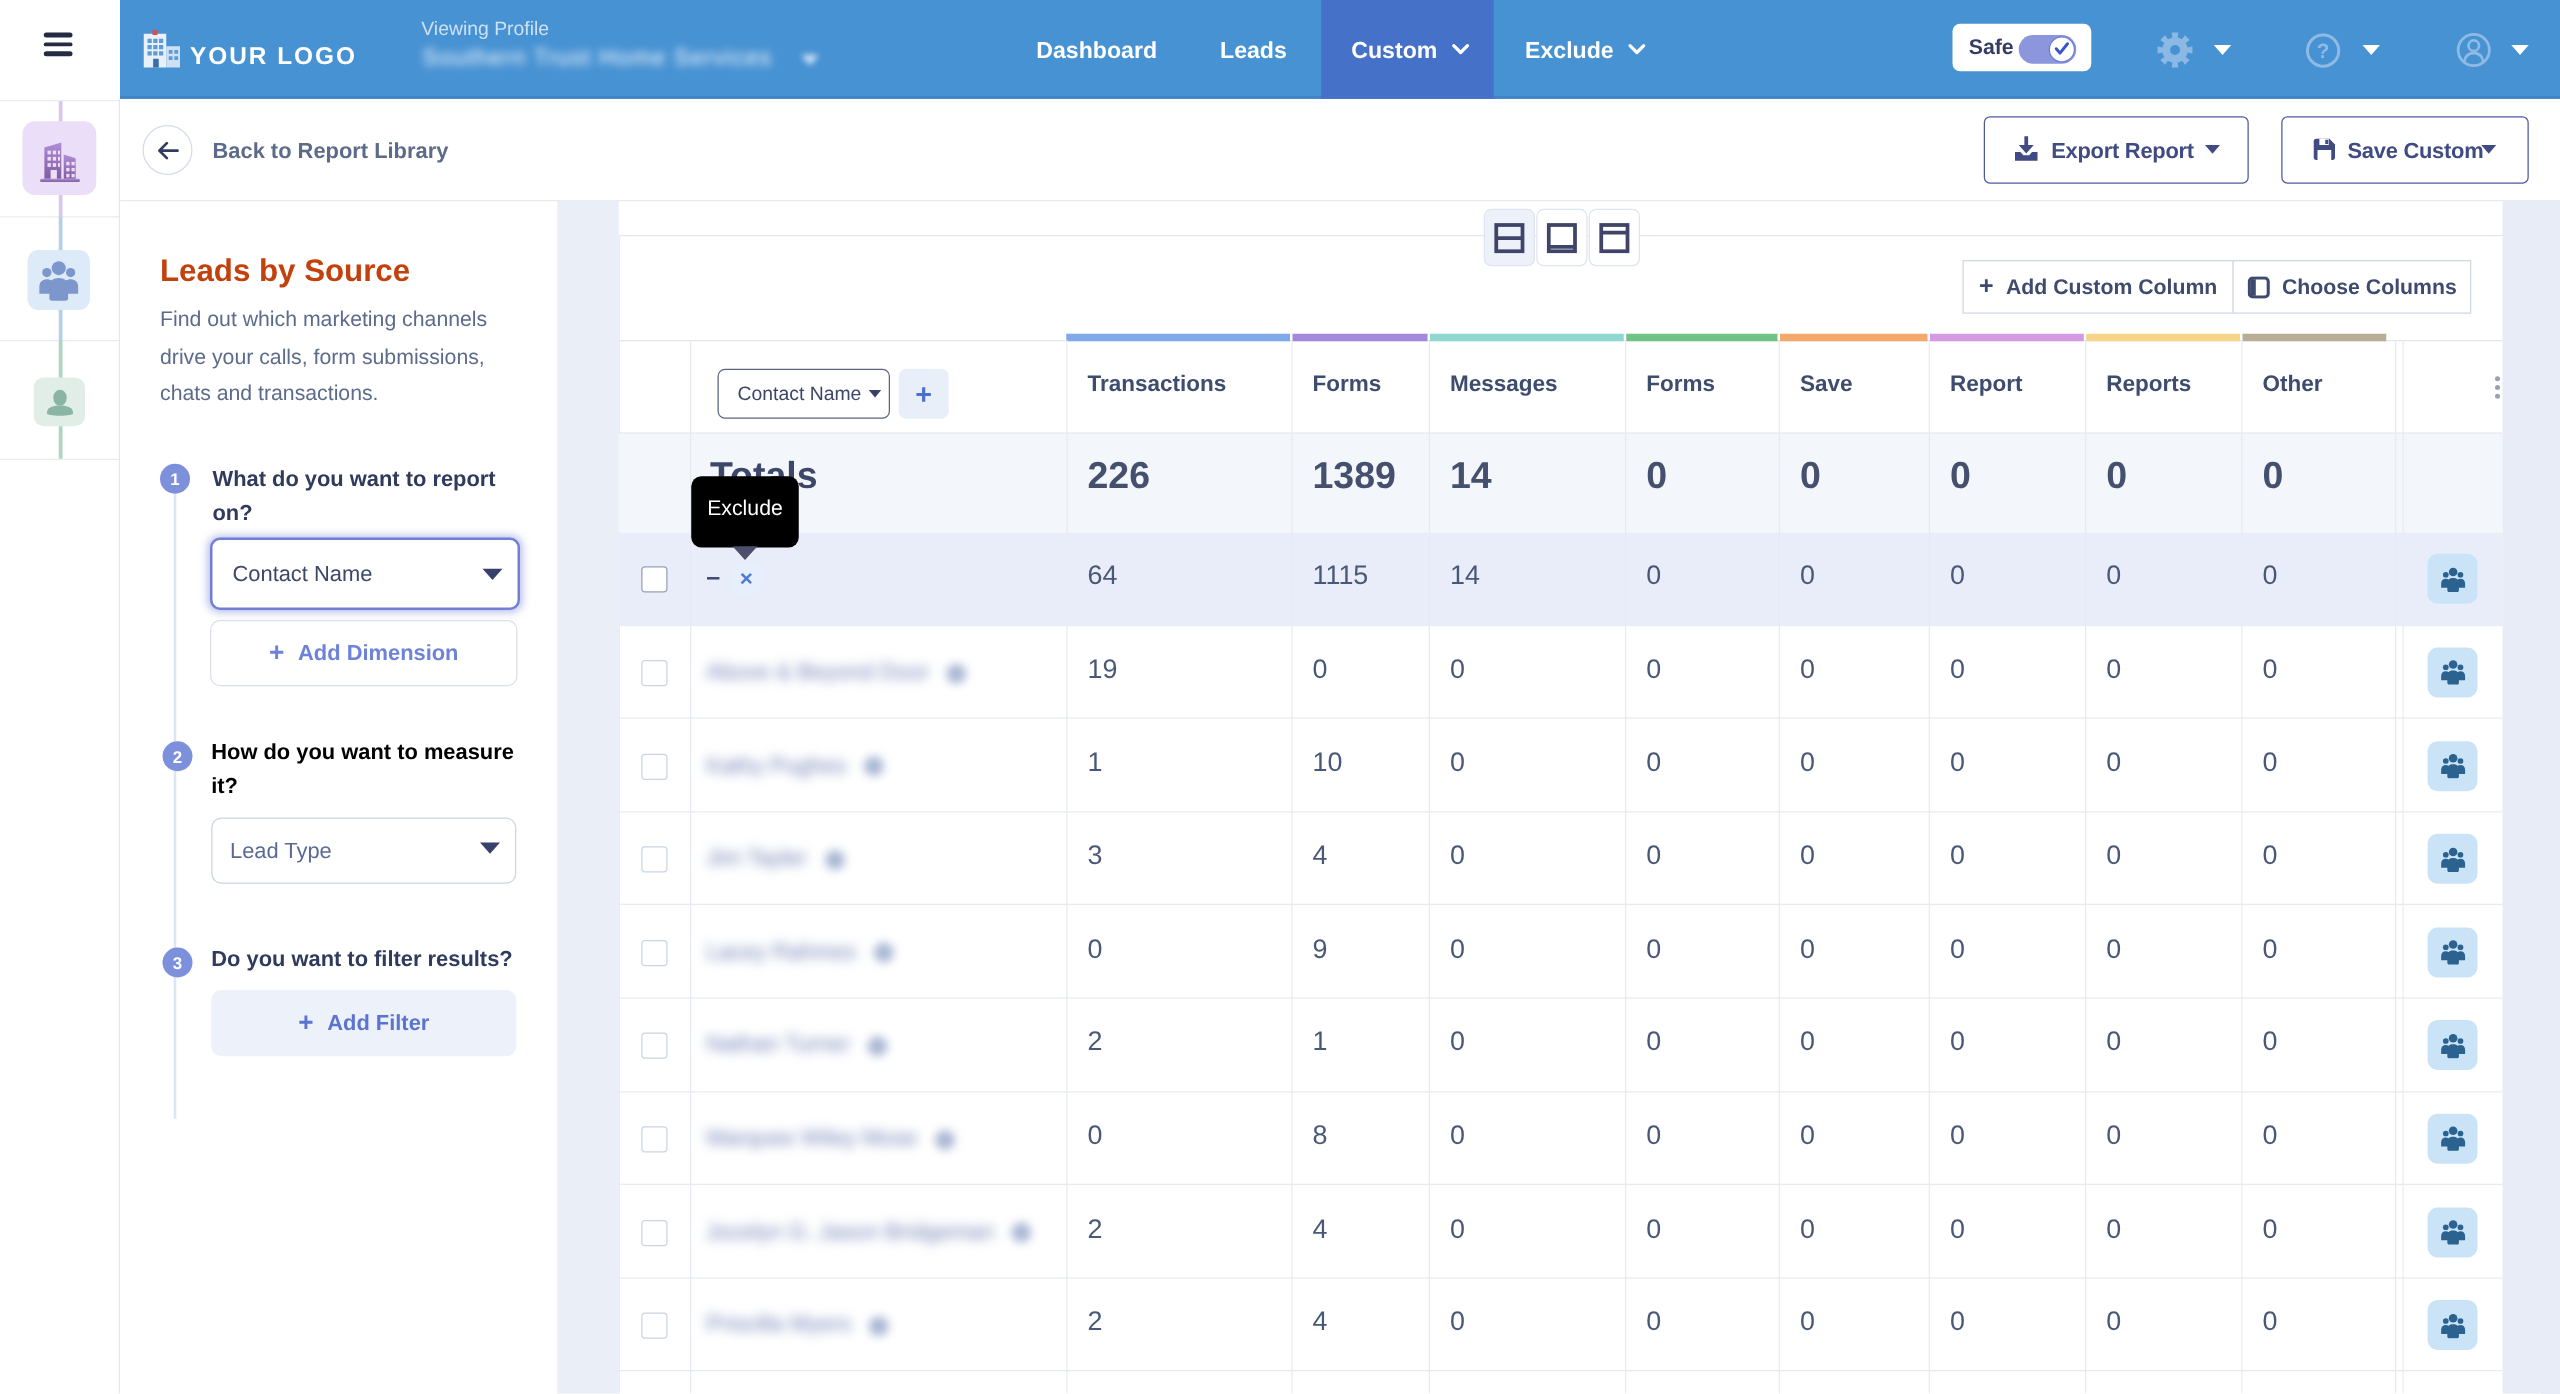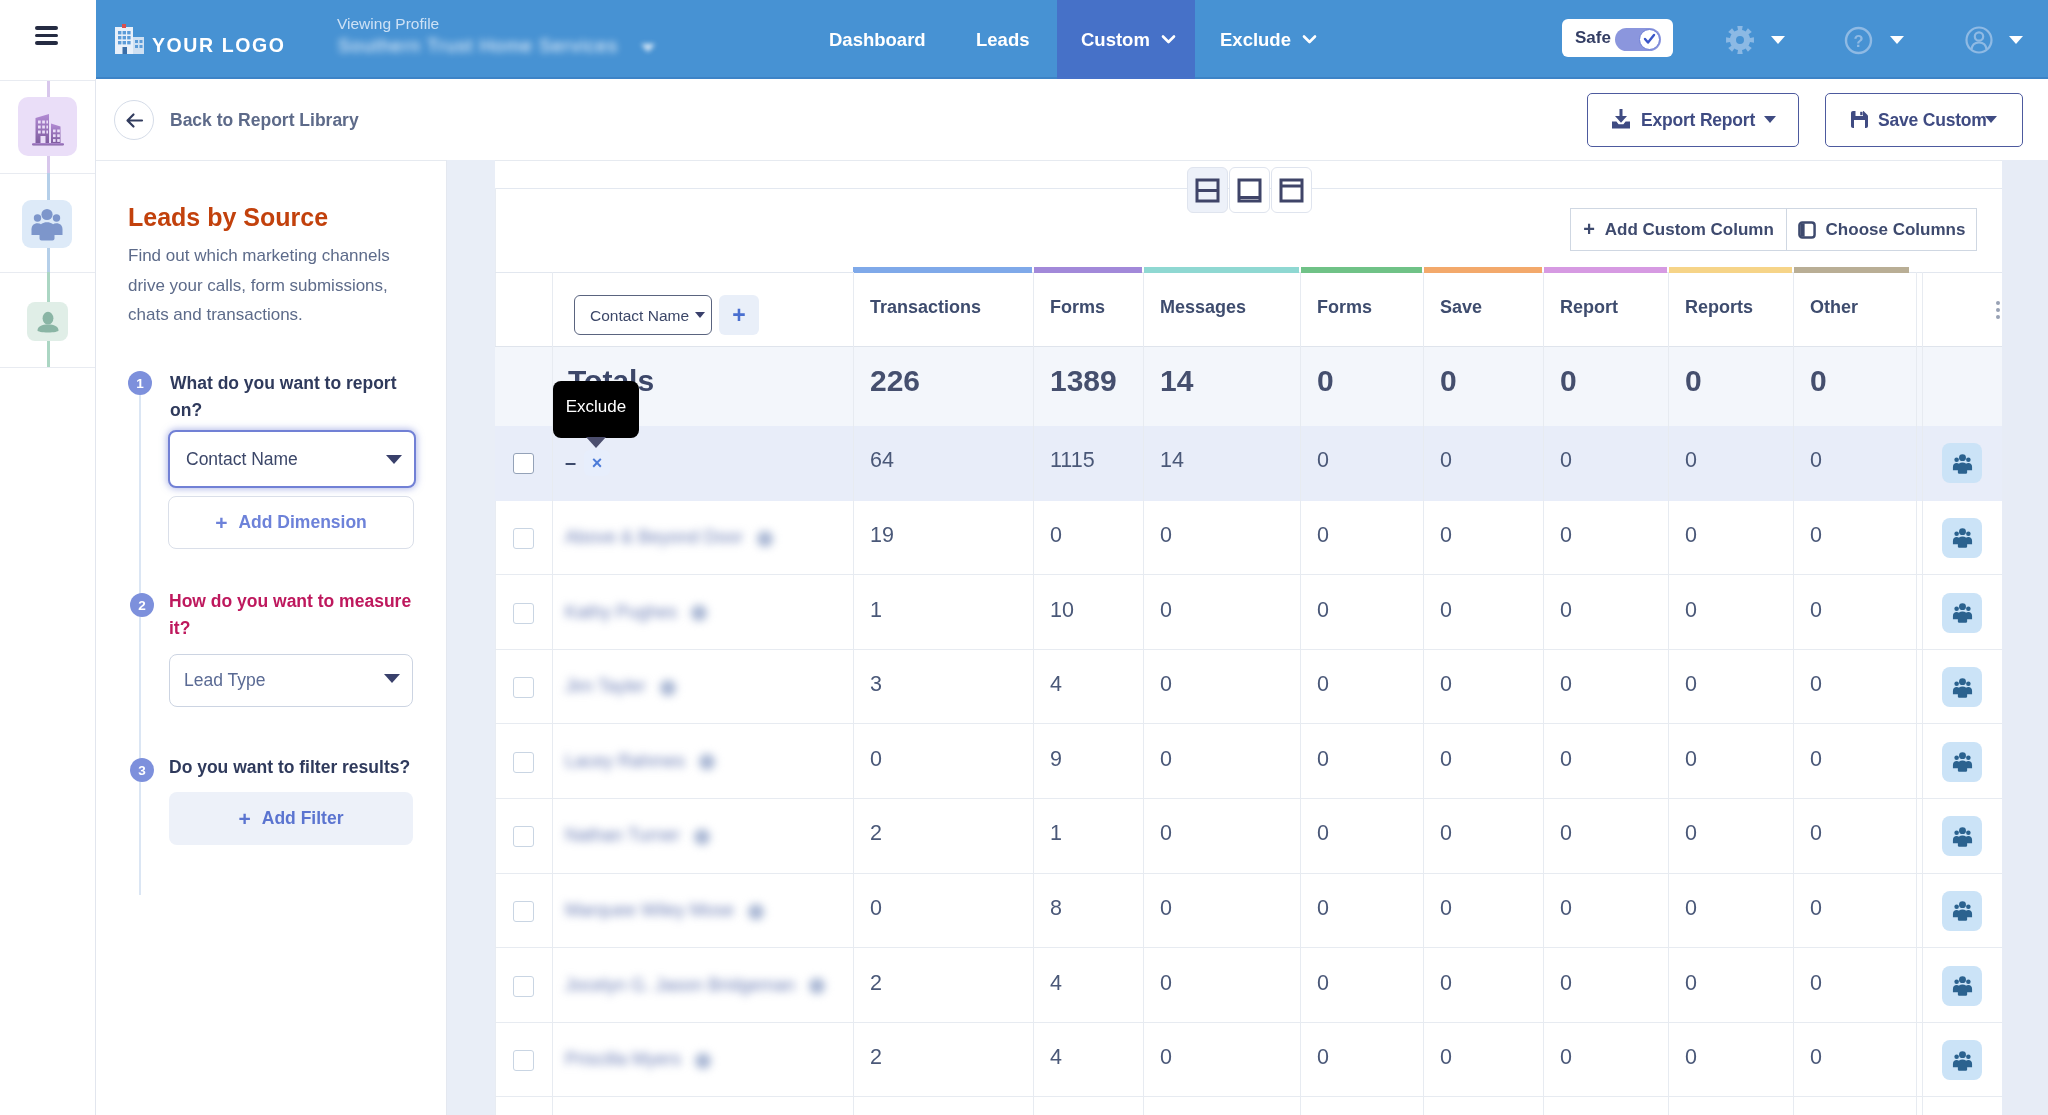--- a/index.html
+++ b/index.html
@@ -180,21 +180,21 @@
 <div class="abs b" style="left:128px;top:204px;font-size:25px;line-height:27px;color:#c2410c">Leads by Source</div>
 <div class="abs" style="left:128px;top:241px;font-size:17px;line-height:29.6px;color:#5d6b8a">Find out which marketing channels<br>drive your calls, form submissions,<br>chats and transactions.</div>
 <div class="abs" style="left:138.5px;top:395px;width:2.5px;height:500px;background:#dbe6f4"></div>
 <div class="abs flexc b" style="left:128px;top:371px;width:24px;height:24px;border-radius:50%;background:#7d90dc;color:#fff;font-size:13.5px">1</div>
 <div class="abs b" style="left:170px;top:370px;font-size:17.5px;line-height:26.5px;color:#2f3a5c">What do you want to report<br>on?</div>
 <div class="abs" style="left:168px;top:430px;width:248px;height:58px;background:#fff;border:2px solid #7180d5;border-radius:8px;box-shadow:0 0 7px 1px rgba(113,128,213,0.55)"></div>
 <div class="abs" style="left:186px;top:450px;font-size:17.5px;line-height:19px;color:#3c4769">Contact Name</div>
 <div class="abs" style="left:386px;top:455px;width:0;height:0;border-left:8px solid transparent;border-right:8px solid transparent;border-top:9px solid #39406b"></div>
 <div class="abs flexc b" style="left:168px;top:496px;width:246px;height:53px;background:#fff;border:1.5px solid #dadfe9;border-radius:8px;color:#6d82d9;font-size:17.5px"><span style="font-size:21px;margin-right:11px;font-weight:bold">+</span>Add Dimension</div>
 <div class="abs flexc b" style="left:130px;top:593px;width:24px;height:24px;border-radius:50%;background:#7d90dc;color:#fff;font-size:13.5px">2</div>
-<div class="abs b" style="left:169px;top:588px;font-size:17.5px;line-height:26.5px;color:#be185d">How do you want to measure<br>it?</div>
+<div class="abs b" style="left:169px;top:588px;font-size:17.5px;line-height:26.5px;color:#000000">How do you want to measure<br>it?</div>
 <div class="abs" style="left:169px;top:654px;width:244px;height:53px;background:#fff;border:1.5px solid #ccd4e2;border-radius:8px"></div>
 <div class="abs" style="left:184px;top:671px;font-size:17.5px;line-height:19px;color:#5a6a94">Lead Type</div>
 <div class="abs" style="left:384px;top:674px;width:0;height:0;border-left:8px solid transparent;border-right:8px solid transparent;border-top:9px solid #39406b"></div>
 <div class="abs flexc b" style="left:130px;top:758px;width:24px;height:24px;border-radius:50%;background:#7d90dc;color:#fff;font-size:13.5px">3</div>
 <div class="abs b" style="left:169px;top:759px;font-size:17.5px;line-height:17.5px;color:#2f3a5c">Do you want to filter results?</div>
 <div class="abs flexc b" style="left:169px;top:792px;width:244px;height:53px;background:#edf1f9;border-radius:8px;color:#5b74d0;font-size:17.5px"><span style="font-size:21px;margin-right:11px;font-weight:bold">+</span>Add Filter</div>
 
 <div class="abs" style="left:446px;top:160px;width:1px;height:955px;background:#e4e8f0"></div>
 <div class="abs" style="left:447px;top:160px;width:48px;height:955px;background:#e9eef7"></div>
 

